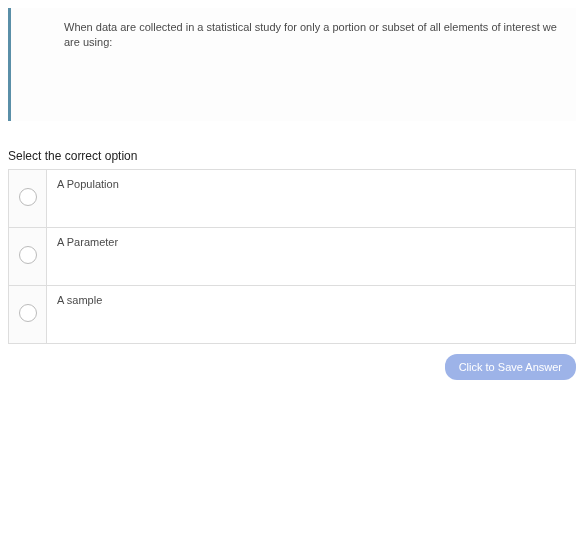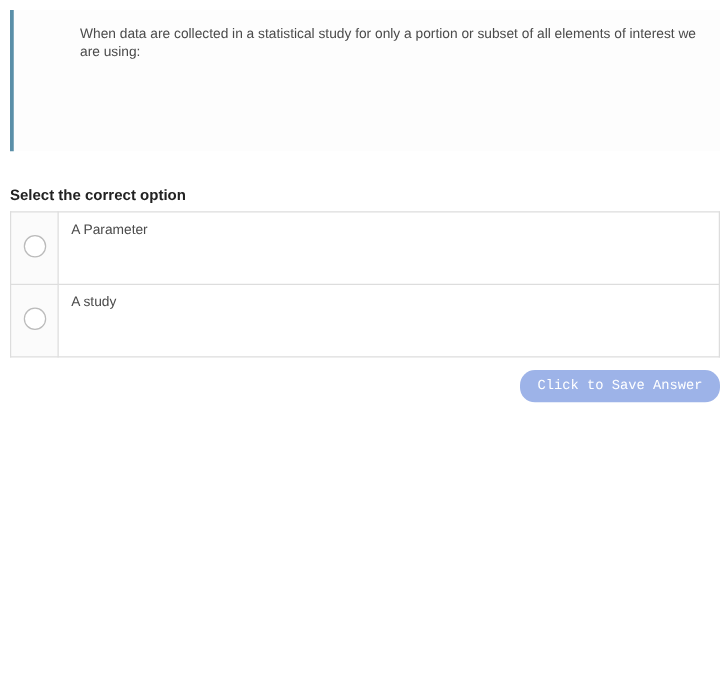--- a/index.html
+++ b/index.html
@@ -21,21 +21,21 @@
       padding: 12px 10px 70px 10px;
       min-height: 110px;
     }
     .question-text {
       color: #4a4a4a;
       font-size: 11px;
       line-height: 1.4;
       margin-left: 43px;
     }
     .prompt-label {
-      font-weight: bold;
+      font-weight: normal;
       font-size: 12px;
       color: #222;
       margin: 28px 0 6px 8px;
     }
     .options-table {
       border-collapse: collapse;
       width: calc(100% - 8px);
       margin-left: 8px;
     }
     .options-table td {
@@ -72,44 +72,49 @@
     }
     .save-button {
       background: #9db3e8;
       color: #fff;
       border: none;
       font-size: 11px;
       padding: 7px 14px;
       border-radius: 12px;
       cursor: pointer;
       margin-left: auto;
-      font-family: Liberation Mono, monospace;
     }
   </style>
 </head>
 <body>
 
 <div class="question-box">
   <div class="question-text">When data are collected in a statistical study for only a portion or subset of all elements of interest we are using:</div>
 </div>
 
 <div class="prompt-label">Select the correct option</div>
 
 <table class="options-table">
   <tbody>
+      <tr>
+    <td class="radio-cell">
+      <span class="radio-circle"></span>
+    </td>
+    <td class="option-cell">A Population</td>
+  </tr>
   <tr>
     <td class="radio-cell">
       <span class="radio-circle"></span>
     </td>
     <td class="option-cell">A Parameter</td>
   </tr>
   <tr>
     <td class="radio-cell">
       <span class="radio-circle"></span>
     </td>
-    <td class="option-cell">A study</td>
+    <td class="option-cell">A sample</td>
   </tr>
 </tbody>
   </table>
 
 <div class="save-row">
   <button class="save-button">Click to Save Answer</button>
 </div>
 
 </body></html>

